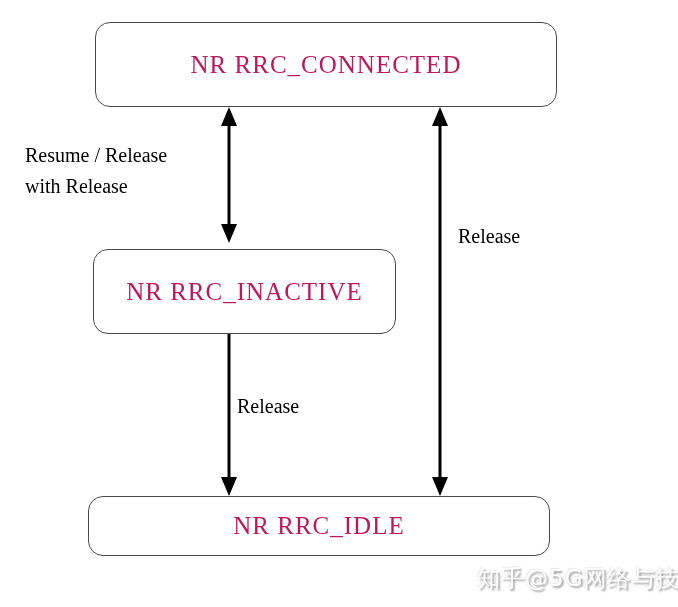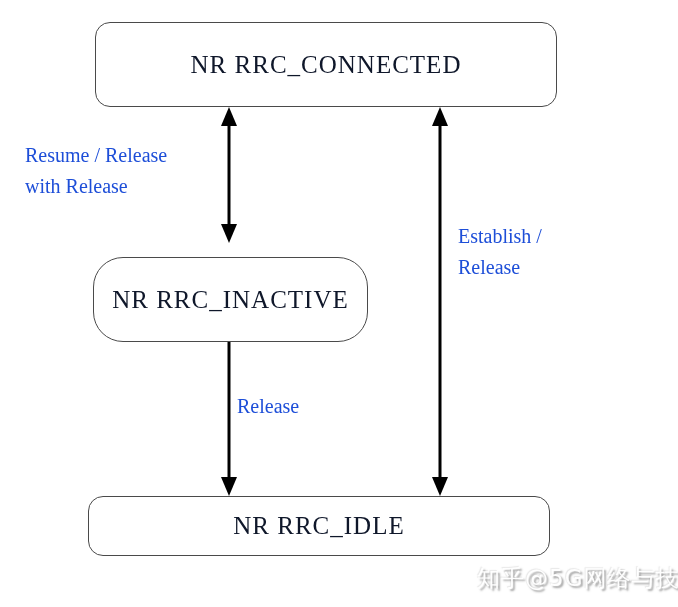--- a/index.html
+++ b/index.html
@@ -27,32 +27,32 @@
     position: absolute;
     box-sizing: border-box;
     background: #ffffff;
     border: 1.4px solid #4a4a4a;
     border-radius: 15px;
     display: flex;
     align-items: center;
     justify-content: center;
   }
   .box-connected { left: 95px; top: 22px;  width: 462px; height: 85px; }
-  .box-inactive  { left: 93px; top: 257px; width: 275px; height: 85px; border-radius: 30px; }
+  .box-inactive  { left: 93px; top: 249px; width: 303px; height: 85px; }
   .box-idle      { left: 88px; top: 496px; width: 462px; height: 60px; }
   .state-label {
     font-size: 25px;
-    color: #0f172a;
+    color: #be185d;
     letter-spacing: 1px;
     white-space: nowrap;
   }
   .edge-label {
     position: absolute;
     font-size: 20px;
-    color: #1d4ed8;
+    color: #000000;
     line-height: 31px;
     white-space: nowrap;
   }
   .edge-label span { display: block; }
   .label-resume    { left: 25px;  top: 140px; }
   .label-establish { left: 458px; top: 221px; }
   .label-release   { left: 237px; top: 391px; }
   .watermark {
     position: absolute;
     left: 477px;
@@ -102,21 +102,20 @@
   <div class="state-box box-idle">
     <span class="state-label">NR RRC_IDLE</span>
   </div>
 
   <div class="edge-label label-resume">
     <span>Resume / Release</span>
     <span>with Release</span>
   </div>
 
   <div class="edge-label label-establish">
-    <span>Establish /</span>
     <span>Release</span>
   </div>
 
   <div class="edge-label label-release">
     <span>Release</span>
   </div>
 
   <div class="watermark">知乎@5G网络与技术</div>
 
 </div>

